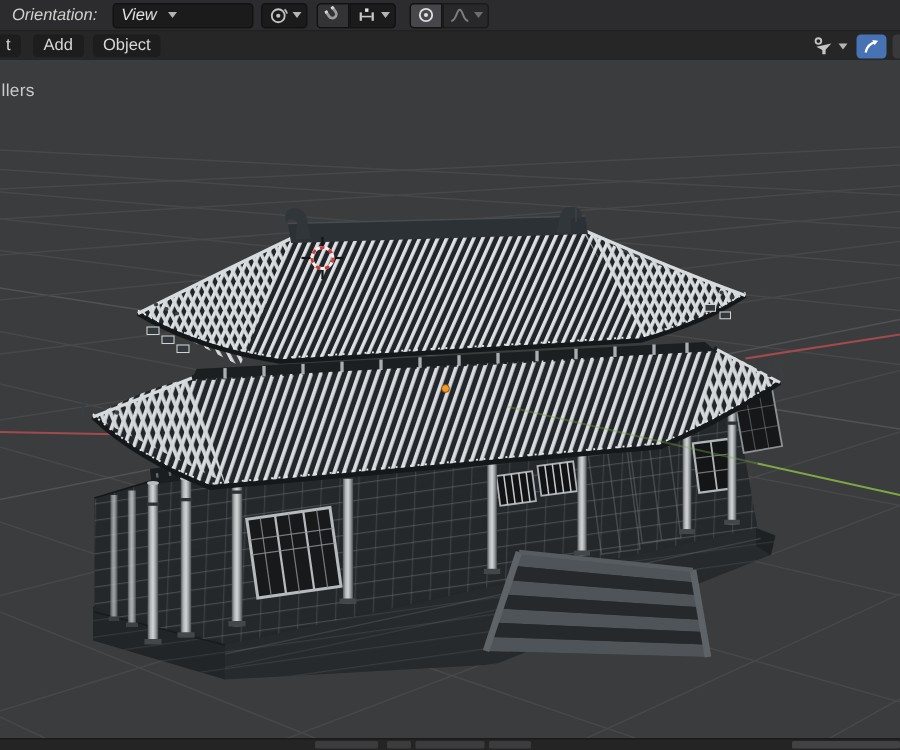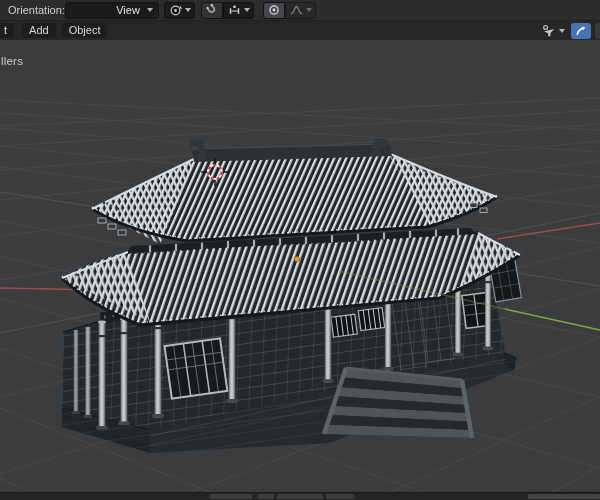--- a/index.html
+++ b/index.html
@@ -7,21 +7,21 @@
     width:600px;height:500px;overflow:hidden;position:relative;
     background:#1f1f1f;
     font-family:"Liberation Sans","DejaVu Sans",sans-serif;
     -webkit-font-smoothing:antialiased;
   }
   
   .toolbar{
     position:absolute;left:0;top:0;width:600px;height:21px;
     background:#2c2c2e;border-bottom:1px solid #202021;
     display:flex;align-items:center;box-sizing:border-box;
-    font-size:11px;color:#d2d2d2;white-space:nowrap;
+    font-size:11px;color:#d2d2d2;white-space:nowrap;font-style:italic;
   }
   .tb-label{margin-left:8px;color:#cfcfcf;}
   .dd{
     background:#1b1b1c;border:1px solid #121213;border-radius:3px;
     height:15px;display:flex;align-items:center;padding:0 5px;gap:5px;
     color:#e0e0e0;
   }
   .dd .val{padding-right:2px;}
   .chev{width:0;height:0;border-left:3.5px solid transparent;border-right:3.5px solid transparent;border-top:4px solid #b4b4b4;}
   .chev.dim{border-top-color:#6d6d6d;}
@@ -63,21 +63,21 @@
     position:absolute;left:0;top:492px;width:600px;height:8px;background:#242425;
     border-top:1px solid #1a1a1b;box-sizing:border-box;
   }
   .sb-seg{position:absolute;top:1px;height:5px;background:#3c3c3e;border-radius:1px;}
 </style>
 </head>
 <body>
 
 <div class="toolbar">
   <span class="tb-label">Orientation:</span>
-  <div class="dd" style="width:82px;justify-content:flex-end;">
+  <div class="dd" style="width:82px;margin-left:10px;justify-content:flex-start;">
     <span class="val">View</span>
     <span class="chev"></span>
   </div>
 
 
   <div class="ibtn" style="margin-left:5px;">
     <svg width="15" height="15" viewBox="0 0 16 16">
       <circle cx="8" cy="8" r="4.6" stroke="#c3c3c3" stroke-width="1.3" fill="none"></circle>
       <circle cx="8" cy="8" r="1.5" fill="#c3c3c3"></circle>
       <path d="M12.5,3.5 a6,6 0 0 1 1.8,3" stroke="#c3c3c3" stroke-width="1.2" fill="none"></path>

